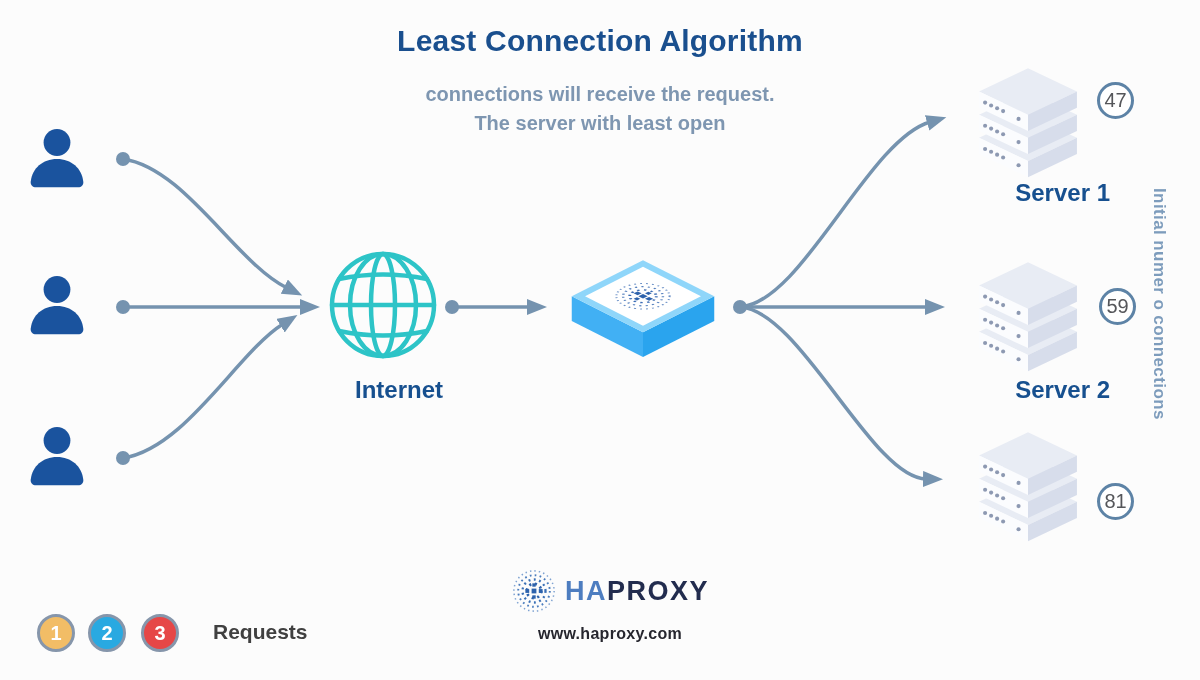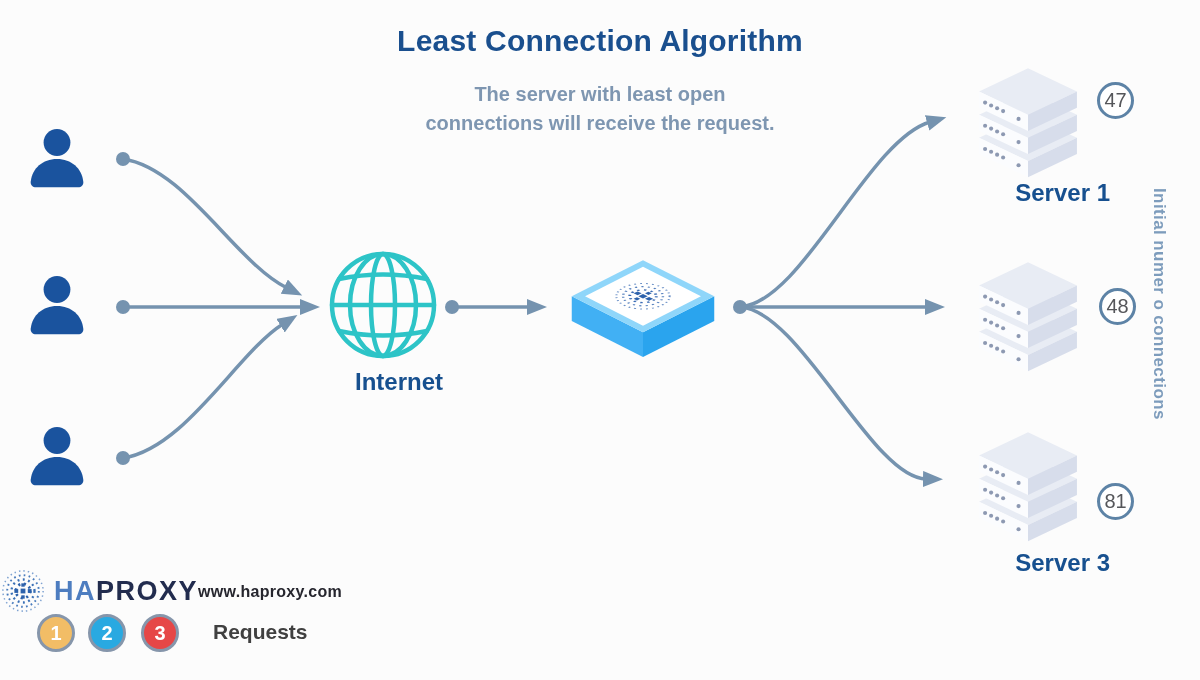--- a/index.html
+++ b/index.html
@@ -35,27 +35,27 @@
   .legend-circle{
     width:32px;height:32px;border-radius:50%;
     border:3px solid #8696ab;
     display:flex;align-items:center;justify-content:center;
     font-size:20px;font-weight:700;color:#ffffff;
   }
   .legend-label{
     font-size:21px;font-weight:700;color:#404040;
   }
   .footer{
-    left:0;right:0;top:568px;display:flex;flex-direction:row;align-items:center;
+    left:0;right:0;top:568px;display:flex;flex-direction:column;align-items:center;padding-left:20px;
   }
   .brandrow{display:flex;align-items:center;gap:8px;}
   .wordmark{font-size:27px;font-weight:700;letter-spacing:1.5px;}
   .wordmark .ha{color:#4d7dc0;}
   .wordmark .proxy{color:#222c4e;}
-  .website{margin-top:2px;font-size:16px;font-weight:700;color:#26262e;letter-spacing:.3px;}
+  .website{margin-top:11px;font-size:16px;font-weight:700;color:#26262e;letter-spacing:.3px;}
 </style>
 </head>
 <body>
 
 <div class="canvas">
 
   <svg width="0" height="0" style="position:absolute" aria-hidden="true">
     <defs>
       <marker id="arrow" markerUnits="userSpaceOnUse" markerWidth="24" markerHeight="18" refX="3" refY="8" orient="auto">
         <path d="M0,0 L20,8 L0,16 Z" fill="#7593af"></path>
@@ -75,22 +75,22 @@
       <g id="server-stack">
         <use href="#hp-slab" transform="translate(0,54)"></use>
         <use href="#hp-slab" transform="translate(0,27)"></use>
         <use href="#hp-slab"></use>
       </g>
     </defs>
   </svg>
 
   <div class="abs title">Least Connection Algorithm</div>
   <div class="abs subtitle">
+    <div>connections will receive the request.</div>
     <div>The server with least open</div>
-    <div>connections will receive the request.</div>
   </div>
 
   <svg class="abs" style="left:0;top:0" width="1200" height="680">
     <g stroke="#7593af" stroke-width="3.5" fill="none" stroke-linecap="round">
       <path d="M123,159 C185,168 235,262 287,288" marker-end="url(#arrow)"></path>
       <path d="M123,307 H303" marker-end="url(#arrow)"></path>
       <path d="M123,458 C185,449 238,352 283,324" marker-end="url(#arrow)"></path>
       <path d="M452,307 H530" marker-end="url(#arrow)"></path>
       <path d="M740,307 C802,303 868,140 930,122" marker-end="url(#arrow)"></path>
       <path d="M740,307 H928" marker-end="url(#arrow)"></path>
@@ -127,21 +127,21 @@
   <svg class="abs" style="left:327px;top:249px" width="112" height="112" viewBox="-56 -56 112 112">
     <g stroke="#2dc4c7" stroke-width="4.5" fill="none" stroke-linecap="round">
       <circle cx="0" cy="0" r="51"></circle>
       <ellipse cx="0" cy="0" rx="33" ry="51"></ellipse>
       <ellipse cx="0" cy="0" rx="12" ry="51"></ellipse>
       <path d="M-44,-26 Q0,-35 44,-26"></path>
       <path d="M-51,0 L51,0"></path>
       <path d="M-44,26 Q0,35 44,26"></path>
     </g>
   </svg>
-  <div class="abs node-label" style="left:323px;top:368px;width:120px">Internet</div>
+  <div class="abs node-label" style="left:323px;top:376px;width:120px">Internet</div>
 
   <svg class="abs" style="left:567px;top:258px" width="152" height="105" viewBox="0 0 160 110">
     <path d="M5,40 L80,78 L80,104 L5,66 Z" fill="#41b0f4"></path>
     <path d="M80,78 L155,40 L155,66 L80,104 Z" fill="#2aa4ee"></path>
     <path d="M80,2 L155,40 L80,78 L5,40 Z" fill="#8fd6fa"></path>
     <path d="M80,9 L141,40 L80,71 L19,40 Z" fill="#ffffff"></path>
     <g transform="translate(80,40) scale(1,0.48)" stroke="#3b6cb4" fill="none">
       <circle r="28" stroke-width="2.2" stroke-dasharray="2,4.4" opacity="0.75"></circle>
       <circle r="21" stroke-width="2.6" stroke-dasharray="2.3,4.6" opacity="0.85"></circle>
       <circle r="14" stroke-width="3" stroke-dasharray="2.6,4.8"></circle>
@@ -159,26 +159,26 @@
 
   <svg class="abs" style="left:972px;top:64px" width="112" height="115" viewBox="0 0 130 134">
     <use href="#server-stack"></use>
   </svg>
   <div class="abs node-label" style="left:950px;top:179px;width:160px">Server 1</div>
   <div class="abs badge" style="left:1097px;top:82px">47</div>
 
   <svg class="abs" style="left:972px;top:258px" width="112" height="115" viewBox="0 0 130 134">
     <use href="#server-stack"></use>
   </svg>
-  <div class="abs badge" style="left:1099px;top:288px">48</div>
+  <div class="abs node-label" style="left:950px;top:376px;width:160px">Server 2</div>
+  <div class="abs badge" style="left:1099px;top:288px">59</div>
 
   <svg class="abs" style="left:972px;top:428px" width="112" height="115" viewBox="0 0 130 134">
     <use href="#server-stack"></use>
   </svg>
-  <div class="abs node-label" style="left:950px;top:549px;width:160px">Server 3</div>
   <div class="abs badge" style="left:1097px;top:483px">81</div>
 
   <div class="abs vlabel">Initial numer o connections</div>
 
   <div class="abs legend-circle" style="left:37px;top:614px;background:#f2bd66">1</div>
   <div class="abs legend-circle" style="left:88px;top:614px;background:#29a9e1">2</div>
   <div class="abs legend-circle" style="left:141px;top:614px;background:#e64747">3</div>
   <div class="abs legend-label" style="left:213px;top:620px">Requests</div>
 
   <div class="abs footer">

